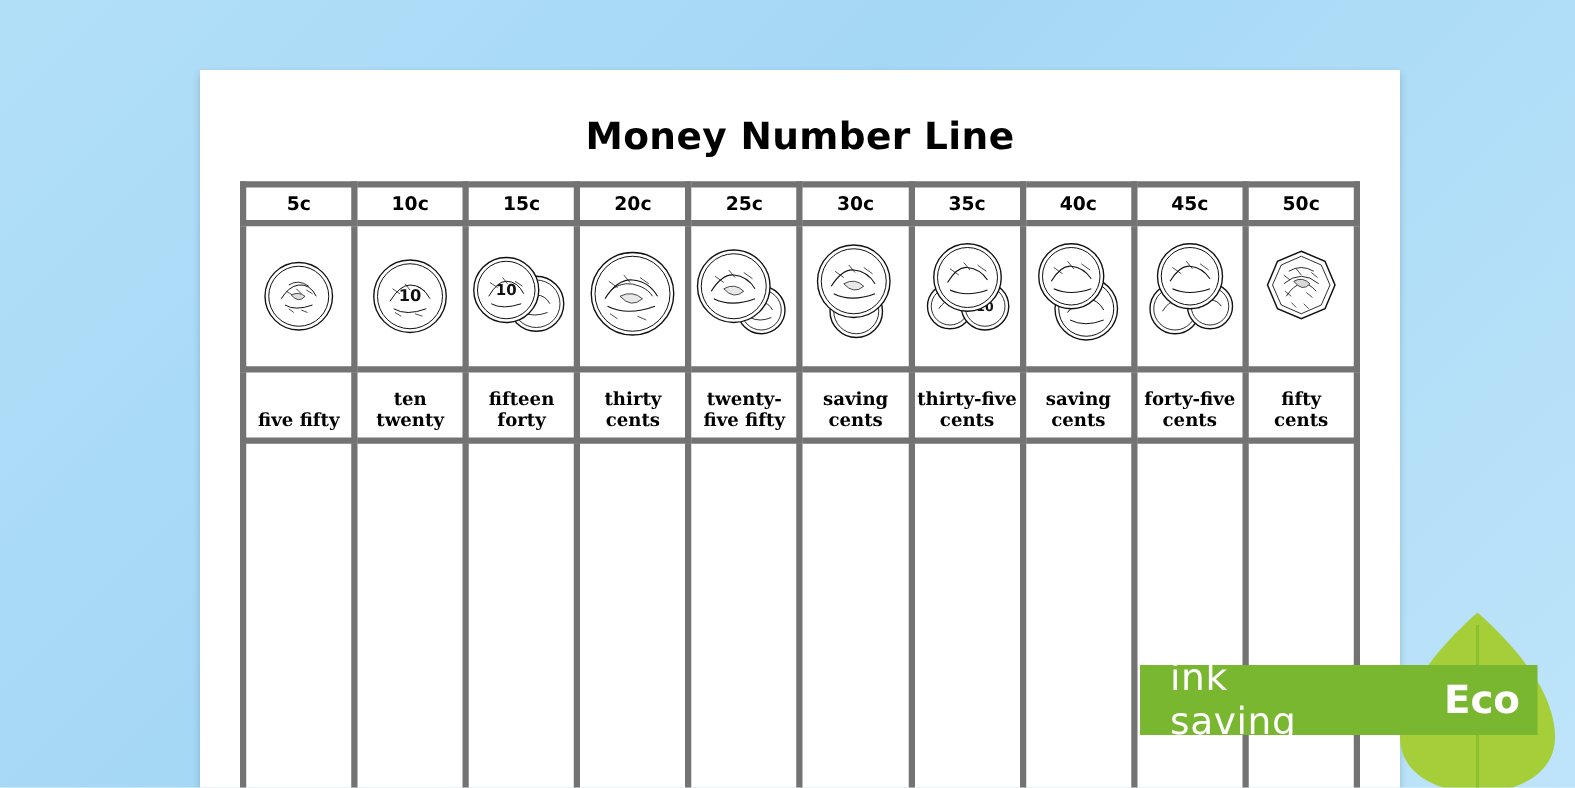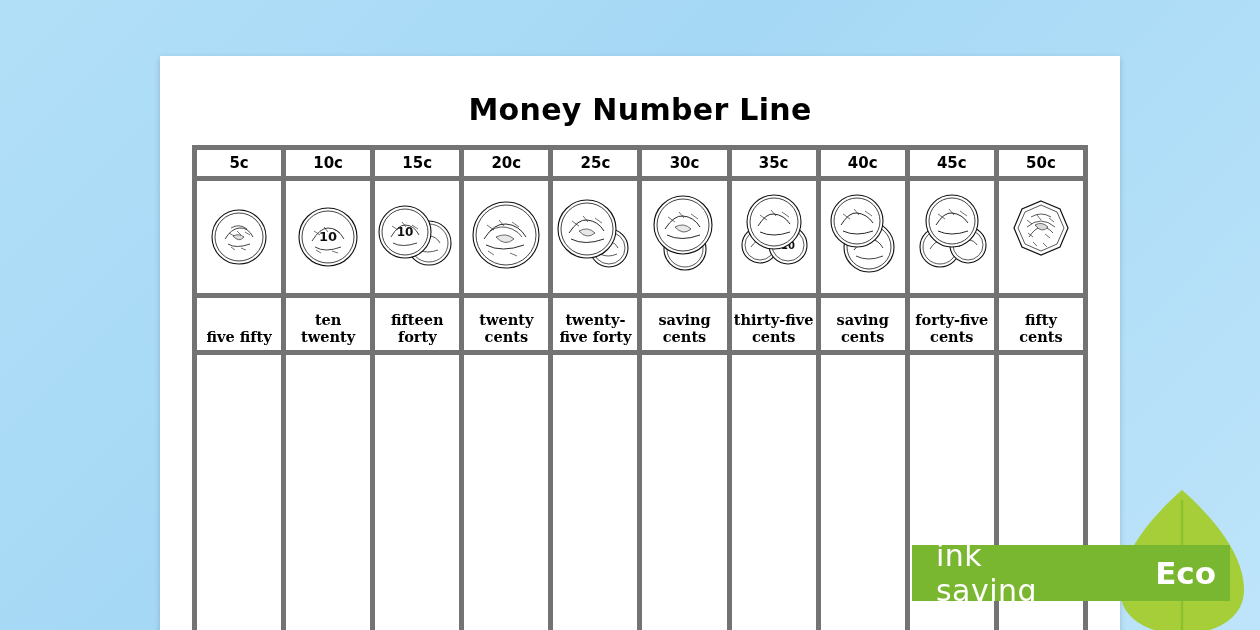--- a/index.html
+++ b/index.html
@@ -108,21 +108,21 @@
   .eco-leaf {
     position: absolute;
     right: 8px;
     bottom: -6px;
     width: 140px;
     height: 150px;
   }
   .eco-bar {
     position: absolute;
     right: 30px;
-    bottom: 29px;
+    bottom: 42px;
     height: 56px;
     min-width: 290px;
     background: #7ab730;
     display: flex;
     align-items: center;
     padding: 0 14px 0 24px;
     box-sizing: border-box;
   }
   .eco-ink {
     color: #ffffff;
@@ -339,22 +339,22 @@
                 </g>
               </svg>
             </span>
           </td>
         </tr>
 
         <tr class="row-words">
           <td>five fifty</td>
           <td>ten twenty</td>
           <td>fifteen forty</td>
-          <td>twenty cents</td>
-          <td>twenty-five forty</td>
+          <td>thirty cents</td>
+          <td>twenty-five fifty</td>
           <td>saving cents</td>
           <td>thirty-five cents</td>
           <td>saving cents</td>
           <td>forty-five cents</td>
           <td>fifty cents</td>
         </tr>
 
         <tr class="row-blank">
           <td></td>
           <td></td>

